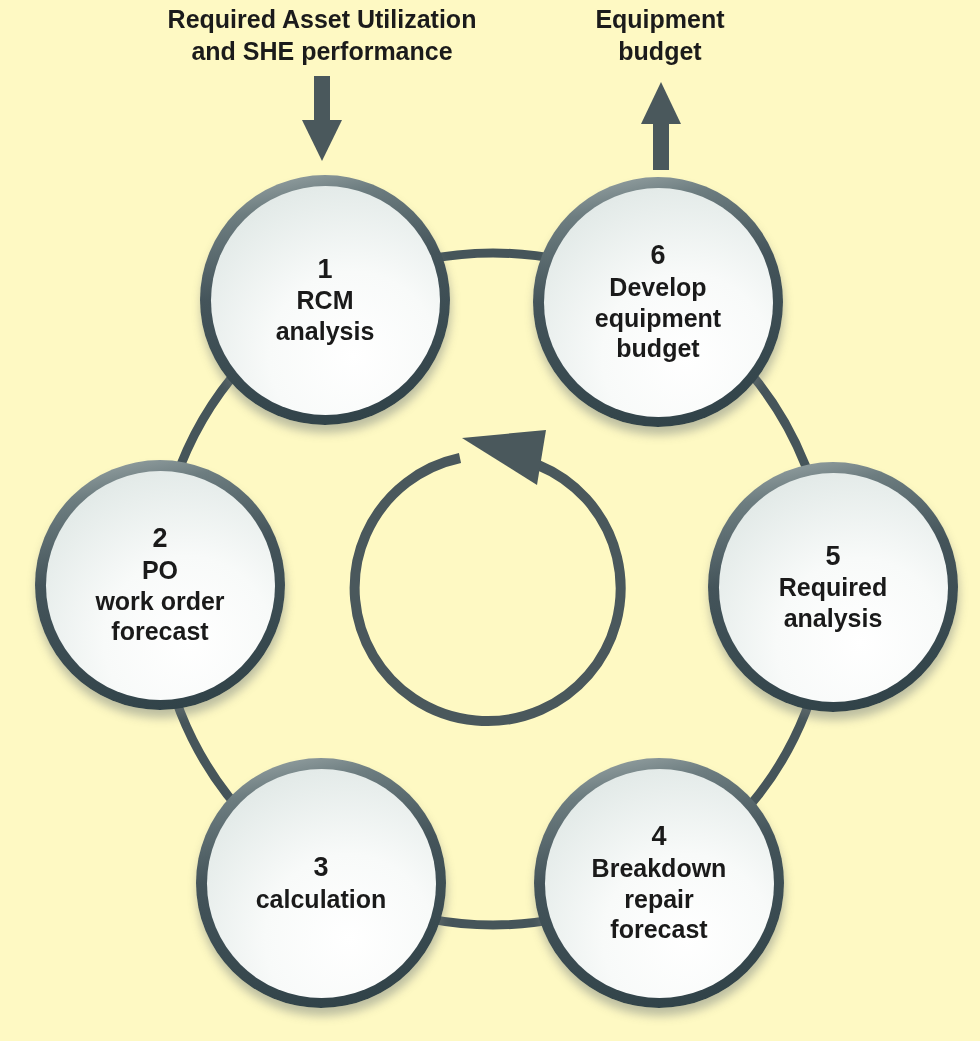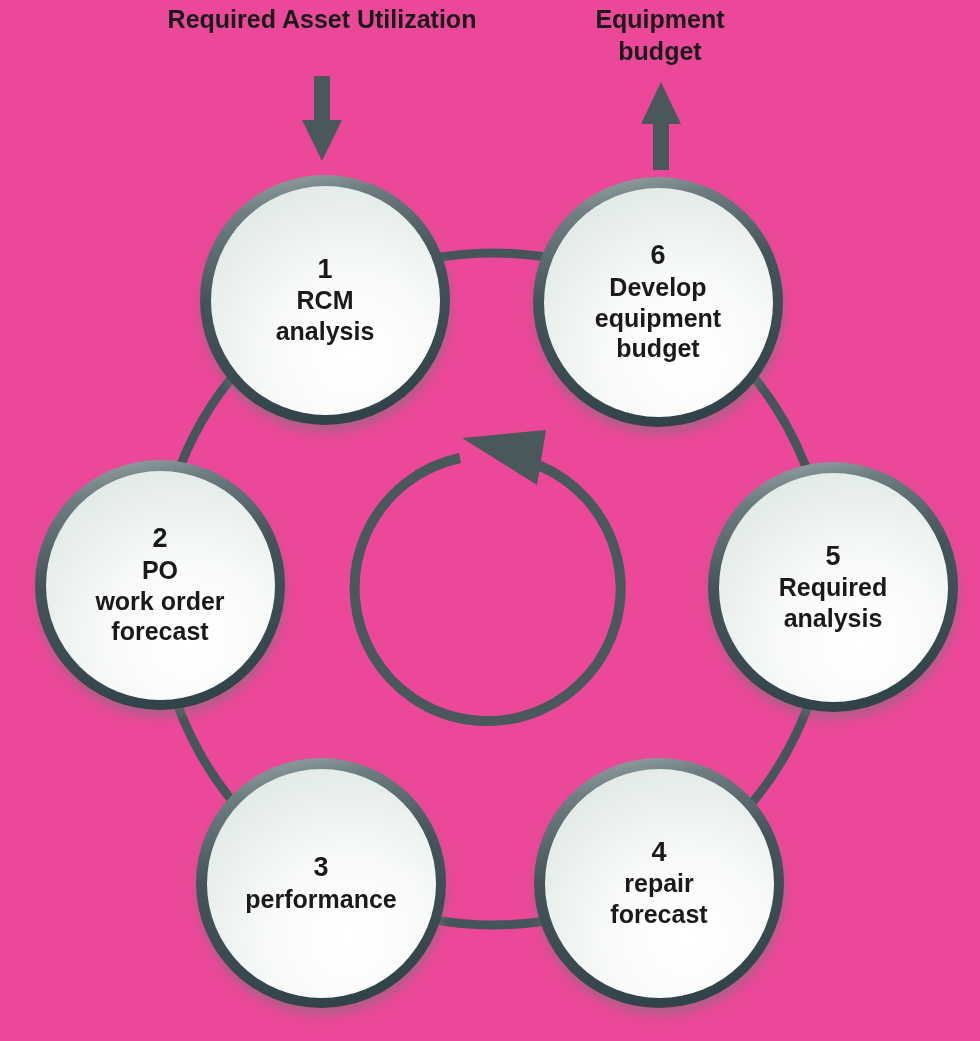--- a/index.html
+++ b/index.html
@@ -5,21 +5,21 @@
   html, body {
     margin: 0;
     padding: 0;
     background: #ffffff;
     font-family: "Liberation Sans", sans-serif;
   }
   .stage {
     position: relative;
     width: 980px;
     height: 1041px;
-    background: #ec4899;
+    background: #fef9c3;
     overflow: hidden;
   }
   .layer-svg {
     position: absolute;
     left: 0; top: 0;
     width: 980px; height: 1041px;
     z-index: 1;
   }
   
   .flow-label {
@@ -100,20 +100,21 @@
     </g>
 
     <g>
       <polygon points="661,82 641,124 681,124" fill="#4a585c"></polygon>
       <rect x="653" y="124" width="16" height="46" fill="#4a585c"></rect>
     </g>
   </svg>
 
   <div class="flow-label flow-label-left">
     <div>Required Asset Utilization</div>
+    <div>and SHE performance</div>
   </div>
   <div class="flow-label flow-label-right">
     <div>Equipment</div>
     <div>budget</div>
   </div>
 
   <div class="node node-1">
     <div class="node-inner">
       <div class="node-number">1</div>
       <div class="node-line">RCM</div>
@@ -126,27 +127,28 @@
       <div class="node-number">2</div>
       <div class="node-line">PO</div>
       <div class="node-line">work order</div>
       <div class="node-line">forecast</div>
     </div>
   </div>
 
   <div class="node node-3">
     <div class="node-inner">
       <div class="node-number">3</div>
-      <div class="node-line">performance</div>
+      <div class="node-line">calculation</div>
     </div>
   </div>
 
   <div class="node node-4">
     <div class="node-inner">
       <div class="node-number">4</div>
+      <div class="node-line">Breakdown</div>
       <div class="node-line">repair</div>
       <div class="node-line">forecast</div>
     </div>
   </div>
 
   <div class="node node-5">
     <div class="node-inner">
       <div class="node-number">5</div>
       <div class="node-line">Required</div>
       <div class="node-line">analysis</div>

